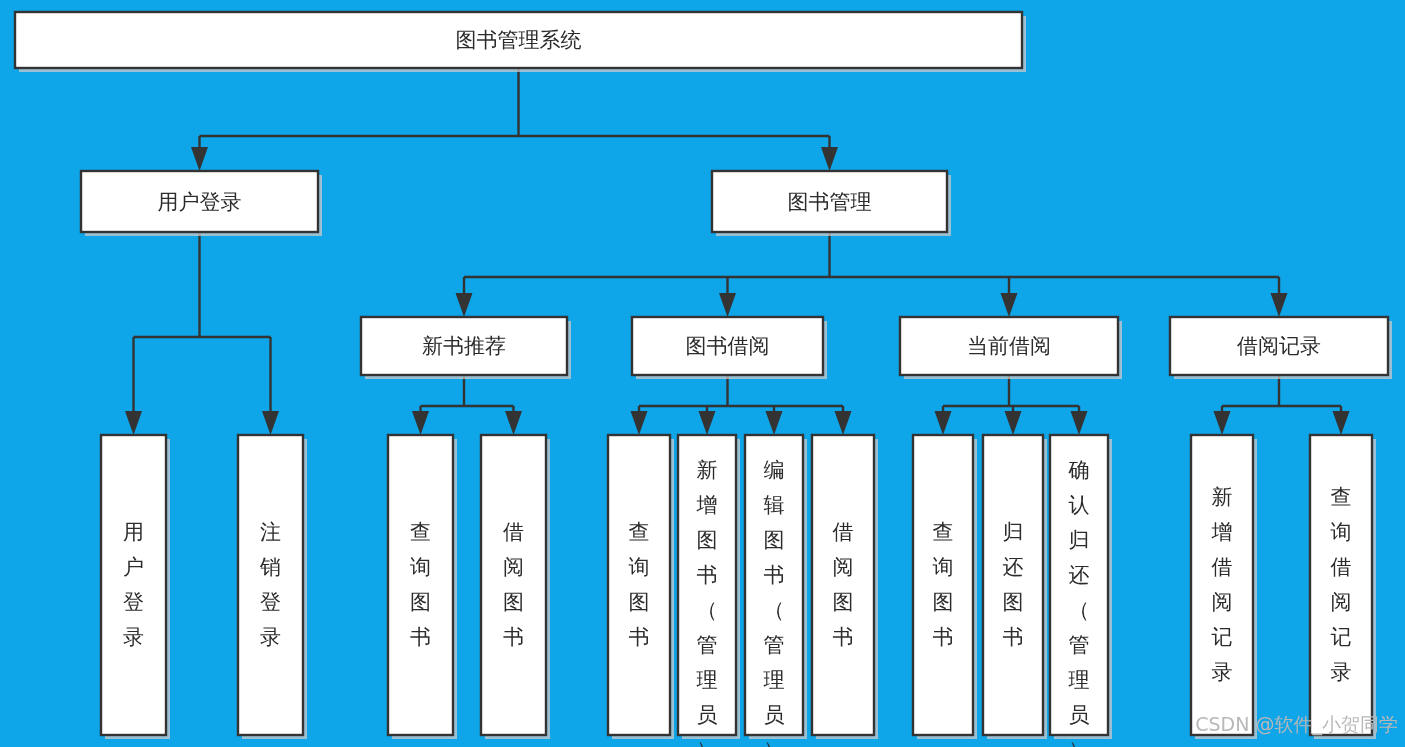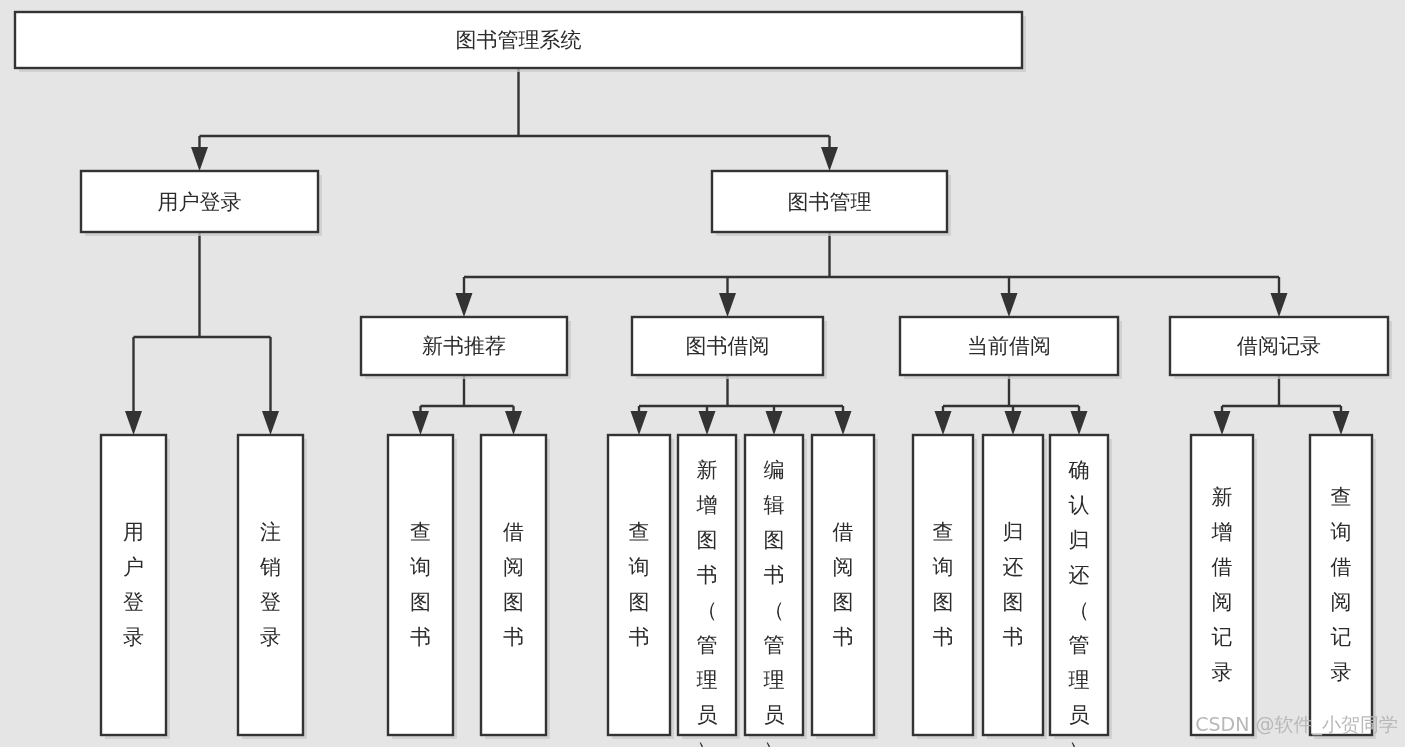--- a/index.html
+++ b/index.html
@@ -11,21 +11,21 @@
   body {
     width: 1405px;
     height: 747px;
     font-family: "DejaVu Sans", "Liberation Sans", sans-serif;
     overflow: hidden;
   }
   #diagram-root {
     position: relative;
     width: 1405px;
     height: 747px;
-    background: #e5e5e5;
+    background: #0ea5e9;
   }
   svg.diagram-canvas {
     position: absolute;
     left: 0;
     top: 0;
     width: 1405px;
     height: 747px;
     display: block;
   }
   .node-box {

